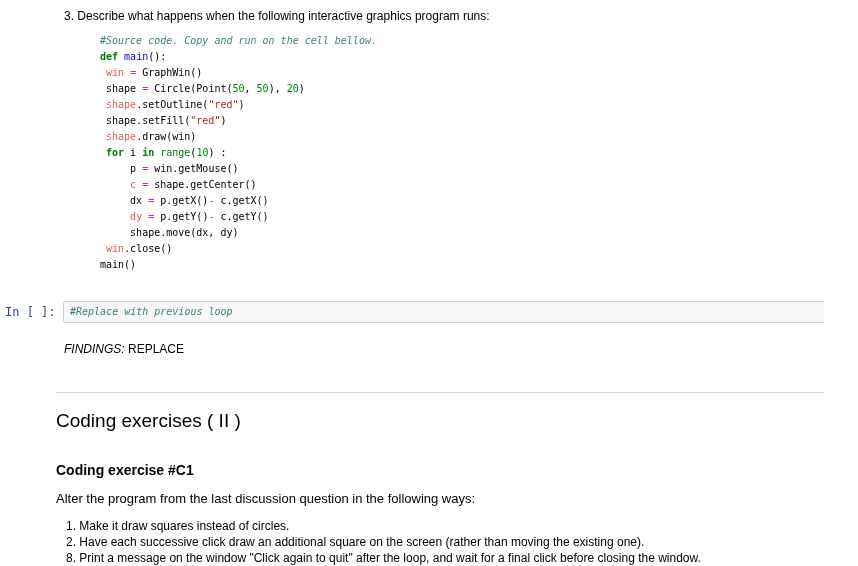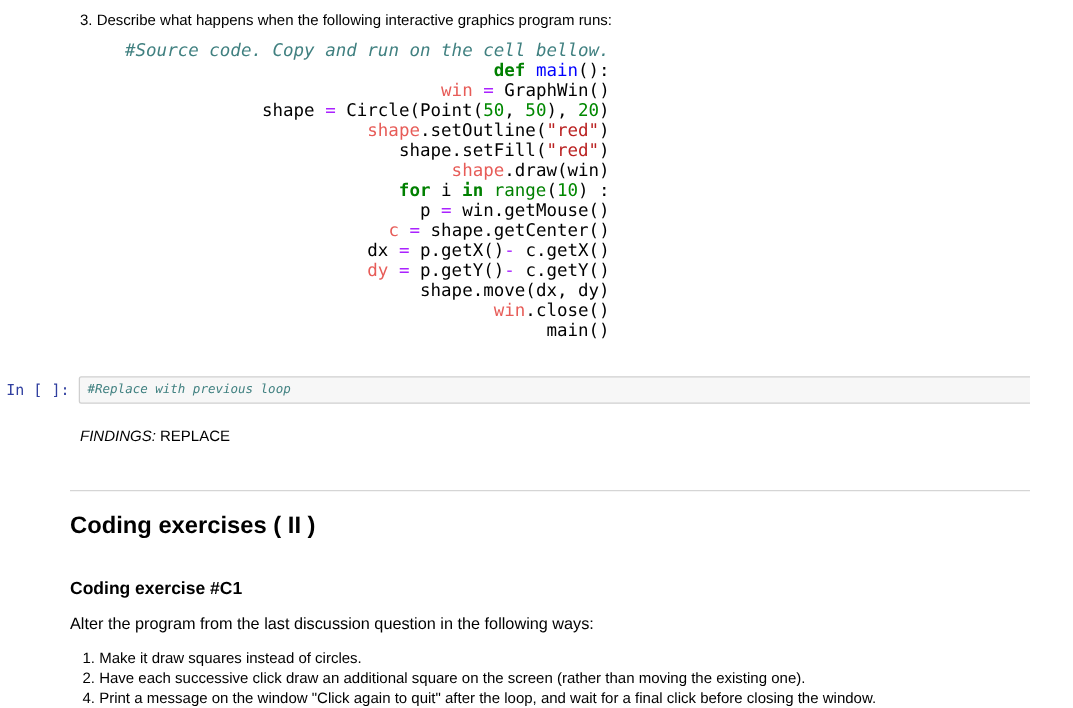--- a/index.html
+++ b/index.html
@@ -1,42 +1,42 @@
 <!DOCTYPE html>
 <html style="--comment: #408080; --keyword: #008000; --builtin: #008000; --defname: #0000ff; --operator: #aa22ff; --number: #008800; --string: #ba2121; --error: #e75c58; --plain: #000000; --prompt: #303f9f; --cell-bg: #f7f7f7; --cell-border: #cfcfcf; --divider: #d5d5d5;"><head>
 <meta charset="utf-8">
 <style>
   html,body{margin:0;padding:0;background:#fff;}
   .frame{position:relative;width:824px;height:566px;background:#ffffff;overflow:hidden;
          font-family:"Liberation Sans",sans-serif;color:#000;}
   .abs{position:absolute;}
   .question{left:64px;top:9px;font-size:12px;line-height:14px;white-space:pre;}
-  .code{left:100px;top:33px;font-family:"DejaVu Sans Mono",monospace;font-size:14px;
-        line-height:16px;white-space:pre;text-align:right;}
+  .code{left:100px;top:33px;font-family:"DejaVu Sans Mono",monospace;font-size:10px;
+        line-height:16px;white-space:pre;}
   .code-line{white-space:pre;}
   .tok-c{color:var(--comment);font-style:italic;}
   .tok-k{color:var(--keyword);font-weight:bold;}
   .tok-b{color:var(--builtin);}
   .tok-d{color:var(--defname);}
   .tok-o{color:var(--operator);}
   .tok-n{color:var(--number);}
   .tok-s{color:var(--string);}
   .tok-e{color:var(--error);}
   .tok-t{color:var(--plain);}
   .prompt{left:5px;top:305px;font-family:"DejaVu Sans Mono",monospace;font-size:12px;
           color:var(--prompt);white-space:pre;}
   .cellbox{left:63px;top:301px;width:770px;height:12px;padding:4px 6px;
            background:var(--cell-bg);border:1px solid var(--cell-border);border-radius:2px;
            font-family:"DejaVu Sans Mono",monospace;font-size:10px;line-height:12px;
            cursor:text;white-space:pre;}
   .cellbox .cell-comment{color:var(--comment);font-style:italic;}
   .findings{left:64px;top:342px;font-size:12px;}
   .findings .label{font-style:italic;}
   .divider{left:56px;top:392px;width:789px;height:0;border-top:1px solid var(--divider);}
-  .h2{left:56px;top:410px;font-size:19px;font-weight:bold;}
+  .h2{left:56px;top:410px;font-size:19px;font-weight:normal;}
   .h3{left:56px;top:462px;font-size:14px;font-weight:bold;text-align:center;}
   .intro{left:56px;top:492px;font-size:13px;line-height:14px;}
   .exlist{left:66px;top:518px;font-size:12px;line-height:16px;}
   .ex-item{white-space:pre-wrap;}
 </style>
 </head>
 <body>
 
 <div class="frame">
 
@@ -54,16 +54,16 @@
 
   <div class="abs h2">Coding exercises ( II )</div>
 
   <div class="abs h3">Coding exercise #C1</div>
 
   <div class="abs intro">Alter the program from the last discussion question in the following ways:</div>
 
   <div class="abs exlist">
       <div class="ex-item">1. Make it draw squares instead of circles.</div>
       <div class="ex-item">2. Have each successive click draw an additional square on the screen (rather than moving the existing one).</div>
-      <div class="ex-item">4. Print a message on the window "Click again to quit" after the loop, and wait for a final click before closing the window.</div>
+      <div class="ex-item">8. Print a message on the window "Click again to quit" after the loop, and wait for a final click before closing the window.</div>
     </div>
 
 </div>
 
 </body></html>

